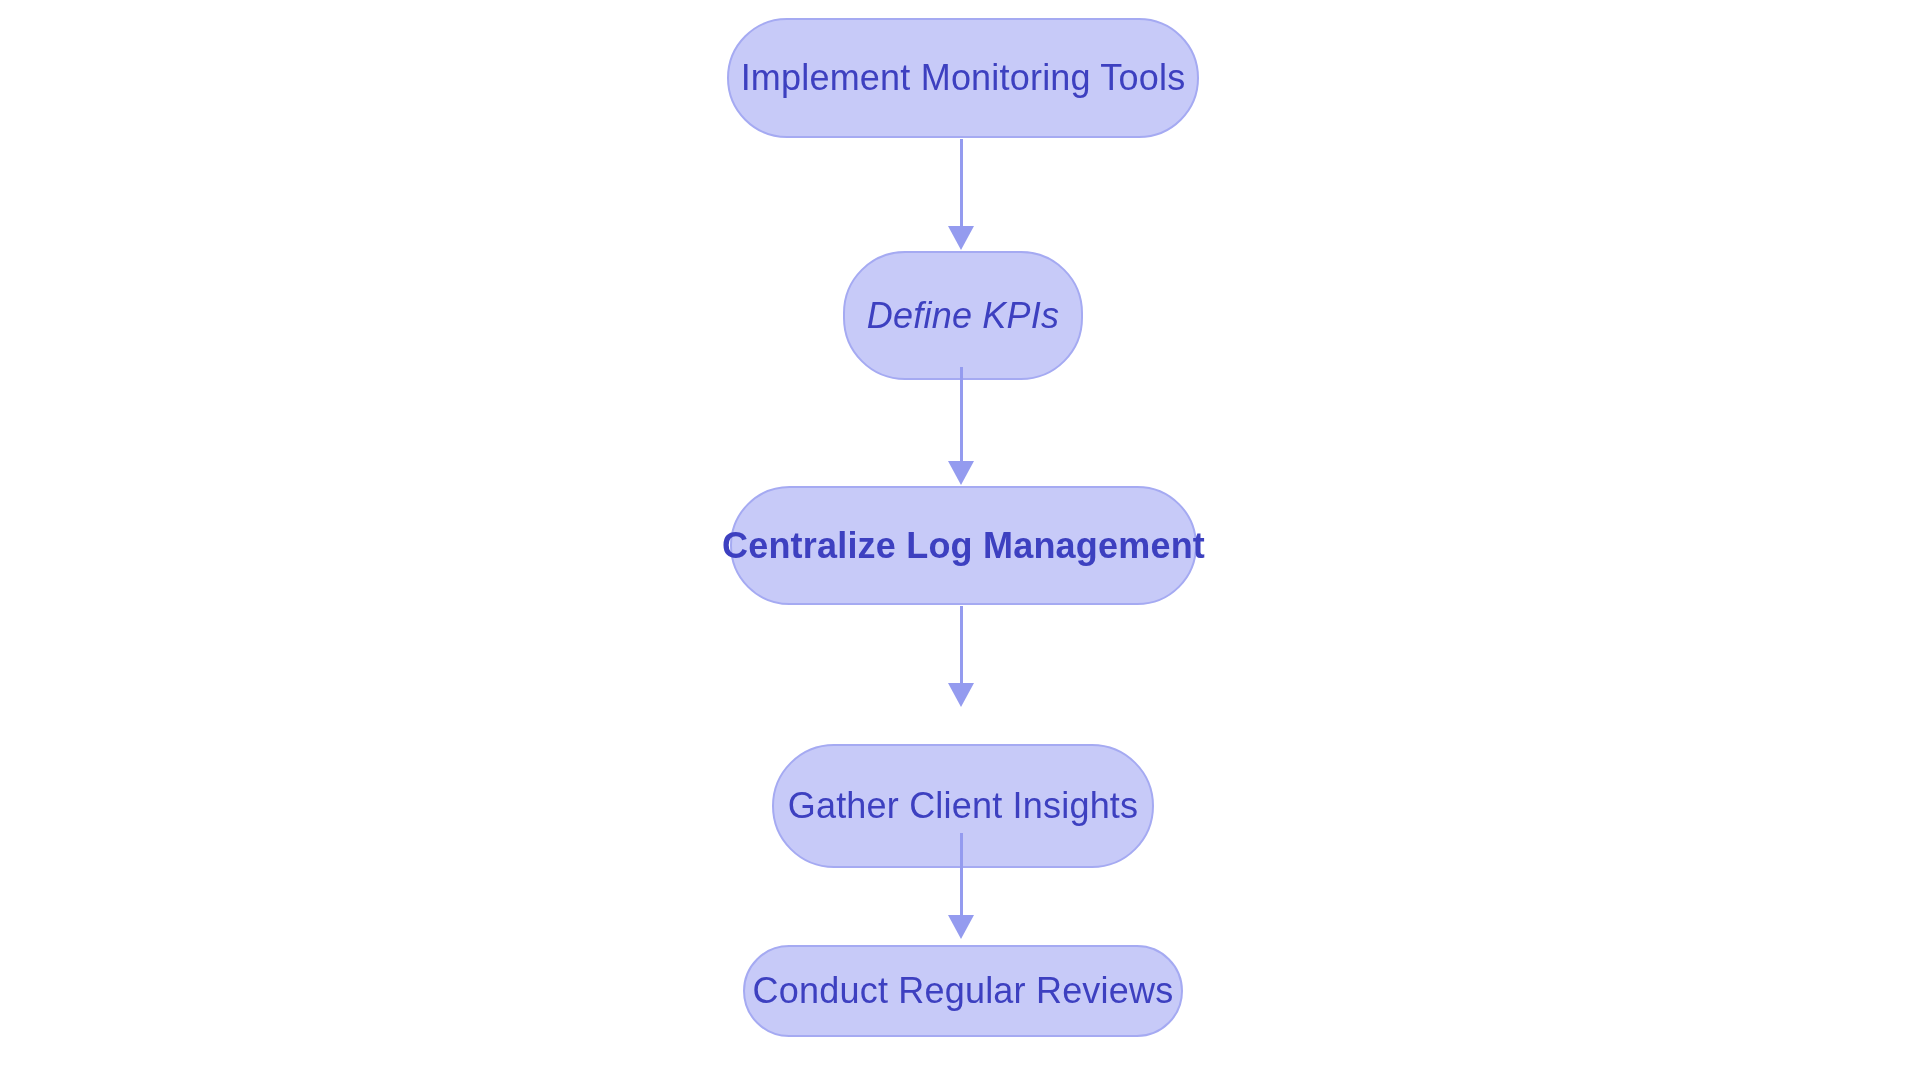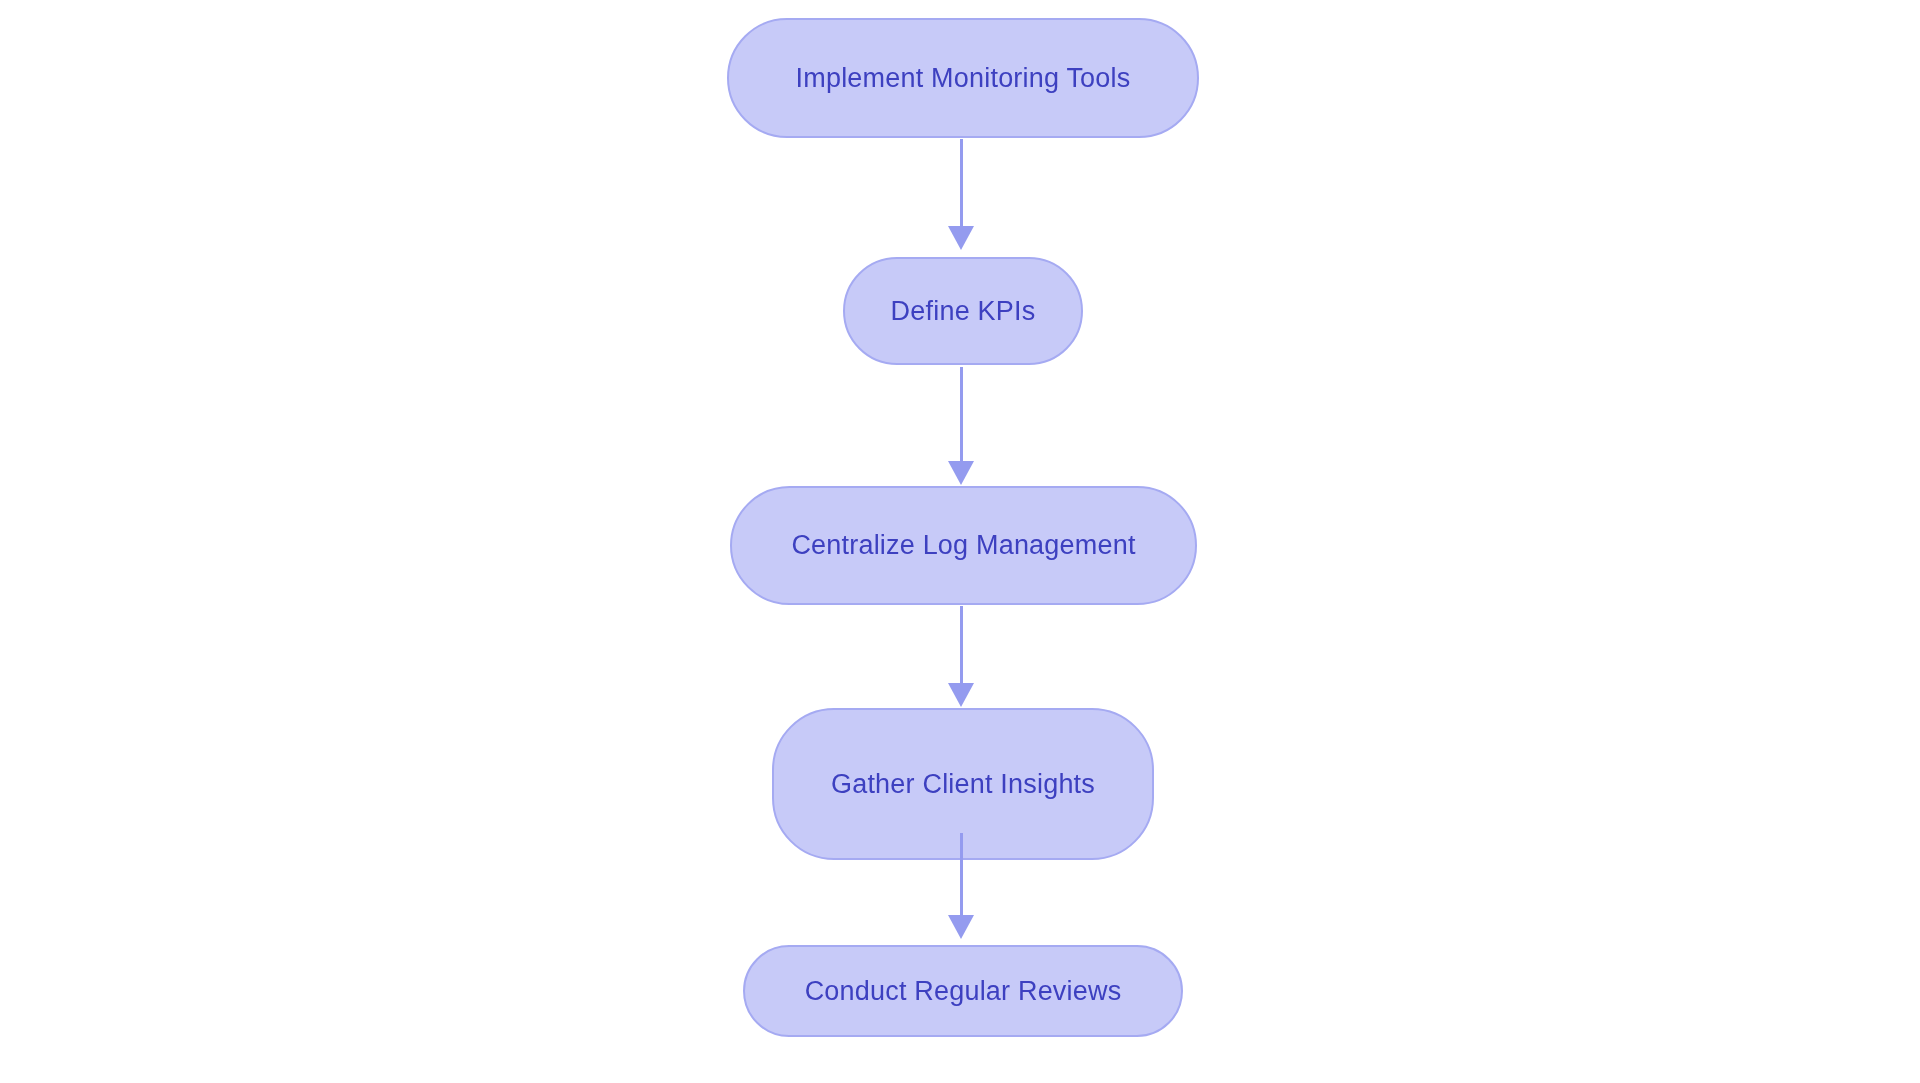--- a/index.html
+++ b/index.html
@@ -23,30 +23,30 @@
   }
   .node {
     position: absolute;
     display: flex;
     align-items: center;
     justify-content: center;
     background: var(--node-fill);
     border: 2px solid var(--node-border);
     border-radius: 62px;
     color: var(--node-text);
-    font-size: 27px;
+    font-size: 36px;
     font-weight: 500;
     letter-spacing: 0.2px;
     text-align: center;
     white-space: nowrap;
   }
   .node1 { left: 727px; top:  18px; width: 472px; height: 120px; }
-  .node2 { left: 843px; top: 257px; width: 240px; height: 108px; }
-  .node3 { left: 730px; top: 486px; width: 467px; height: 119px; }
-  .node4 { left: 772px; top: 708px; width: 382px; height: 152px; text-align: center; }
+  .node2 { left: 843px; top: 251px; width: 240px; height: 129px; font-style: italic; }
+  .node3 { left: 730px; top: 486px; width: 467px; height: 119px; font-weight: bold; }
+  .node4 { left: 772px; top: 744px; width: 382px; height: 124px; text-align: center; }
   .node5 { left: 743px; top: 945px; width: 440px; height: 92px; }
 
   .arrow {
     position: absolute;
     left: 948px;          
     width: 26px;
   }
   .arrow .shaft {
     position: absolute;
     left: 50%;

